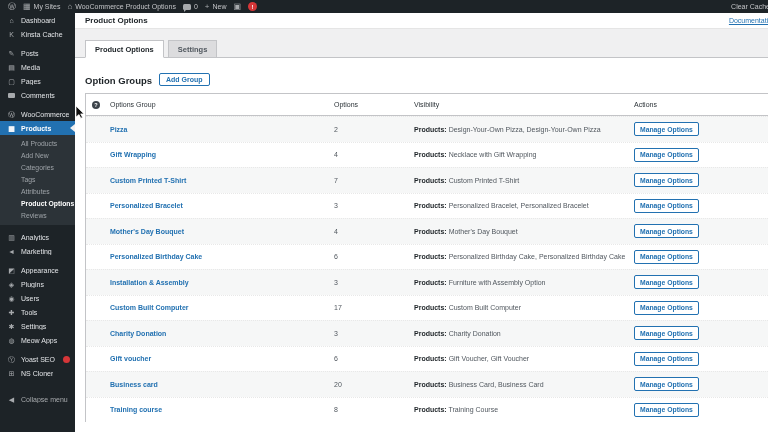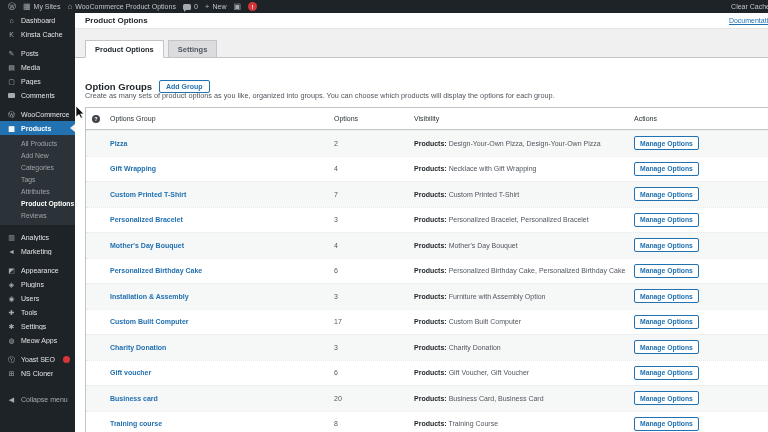--- a/index.html
+++ b/index.html
@@ -54,21 +54,21 @@
              text-decoration:underline; cursor:pointer; }
 
   .tabbar { position:absolute; top:28px; left:0; right:0; height:17px; padding-left:10px;
             border-bottom:1px solid #c3c4c7; display:flex; align-items:flex-end; }
   .tab { border:1px solid #c3c4c7; border-bottom:none; background:#dcdcde; color:#50575e;
          font-size:7.5px; font-weight:700; padding:4px 9px 3px; margin-right:4px; cursor:pointer;
          position:relative; top:1px; border-bottom:1px solid #c3c4c7; }
   .tab.active { background:#fff; border-bottom:1px solid #fff; color:#1d2327; }
 
   .panel { position:absolute; top:45px; left:0; right:0; bottom:0; background:#fff; overflow:hidden; }
-  .sectionrow { display:flex; align-items:center; gap:7px; padding:28px 0 0 10px; height:26px; }
+  .sectionrow { display:flex; align-items:flex-end; gap:7px; padding:28px 0 0 10px; height:26px; }
   .sectionheading { font-size:9.5px; font-weight:700; color:#1d2327; }
   .btn { border:1px solid #2271b1; color:#2271b1; background:#fff; border-radius:2px;
          font-size:7px; font-weight:600; padding:2px 6px; cursor:pointer;
          font-family:"Liberation Sans", sans-serif; }
   .desc { font-size:7.3px; color:#50575e; padding:5px 0 0 10px; }
 
   
   .ptable { margin:7px 0 0 10px; border-top:1px solid #c3c4c7; border-left:1px solid #c3c4c7;
             font-size:7px; color:#50575e; }
   .thead, .trow { display:grid; grid-template-columns:24px 224px 80px 220px 1fr; align-items:center; }
@@ -226,21 +226,20 @@
       <span class="tab active">Product Options</span>
       <span class="tab">Settings</span>
     </div>
 
     <div class="panel">
 
       <div class="sectionrow">
         <span class="sectionheading">Option Groups</span>
         <button class="btn">Add Group</button>
       </div>
-      <div class="desc">Create as many sets of product options as you like, organized into groups. You can choose which products will display the options for each group.</div>
 
       <div class="ptable">
         <div class="thead">
           <span>
               <span class="help-ico">?</span>
             </span>
           <span>Options Group</span>
           <span>Options</span>
           <span>Visibility</span>
           <span>Actions</span>

